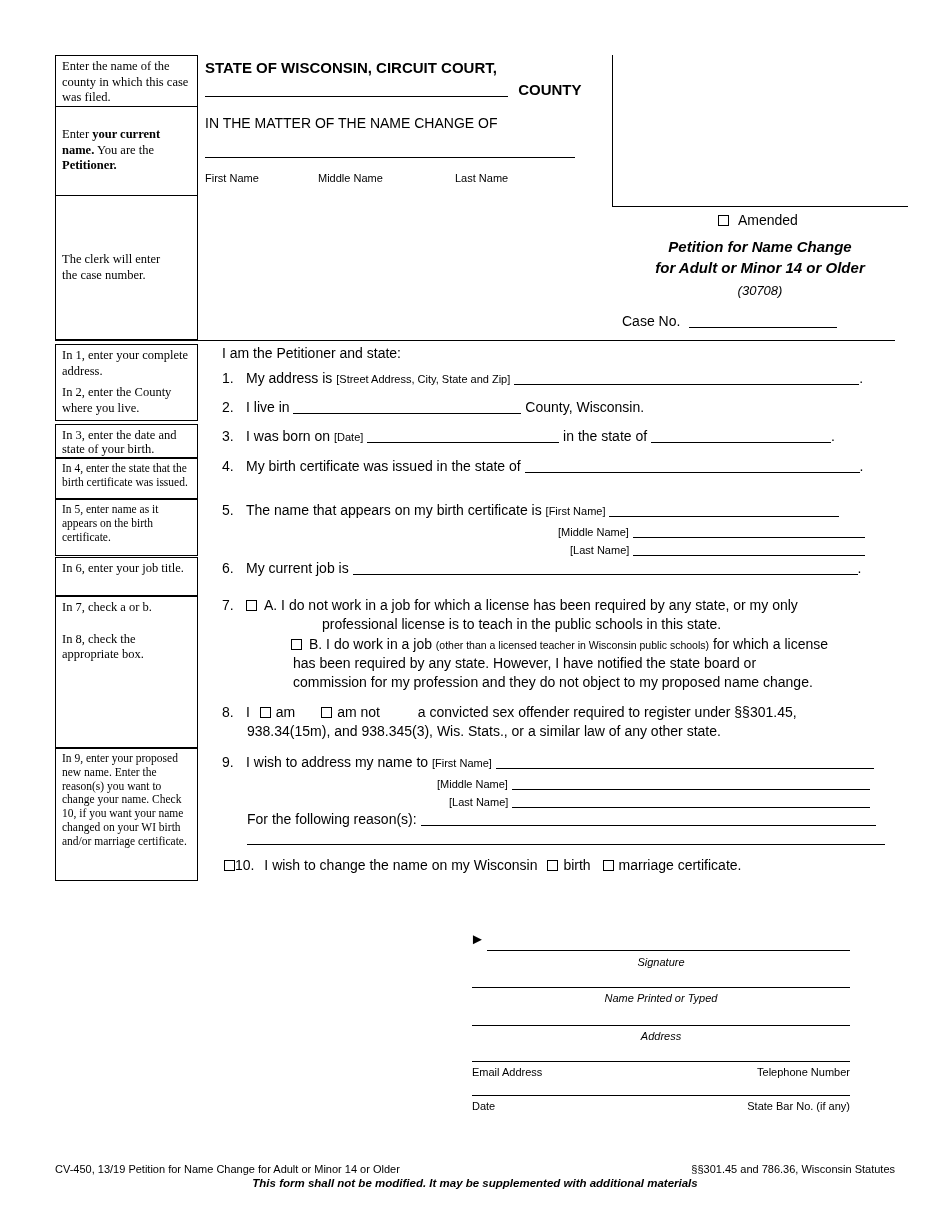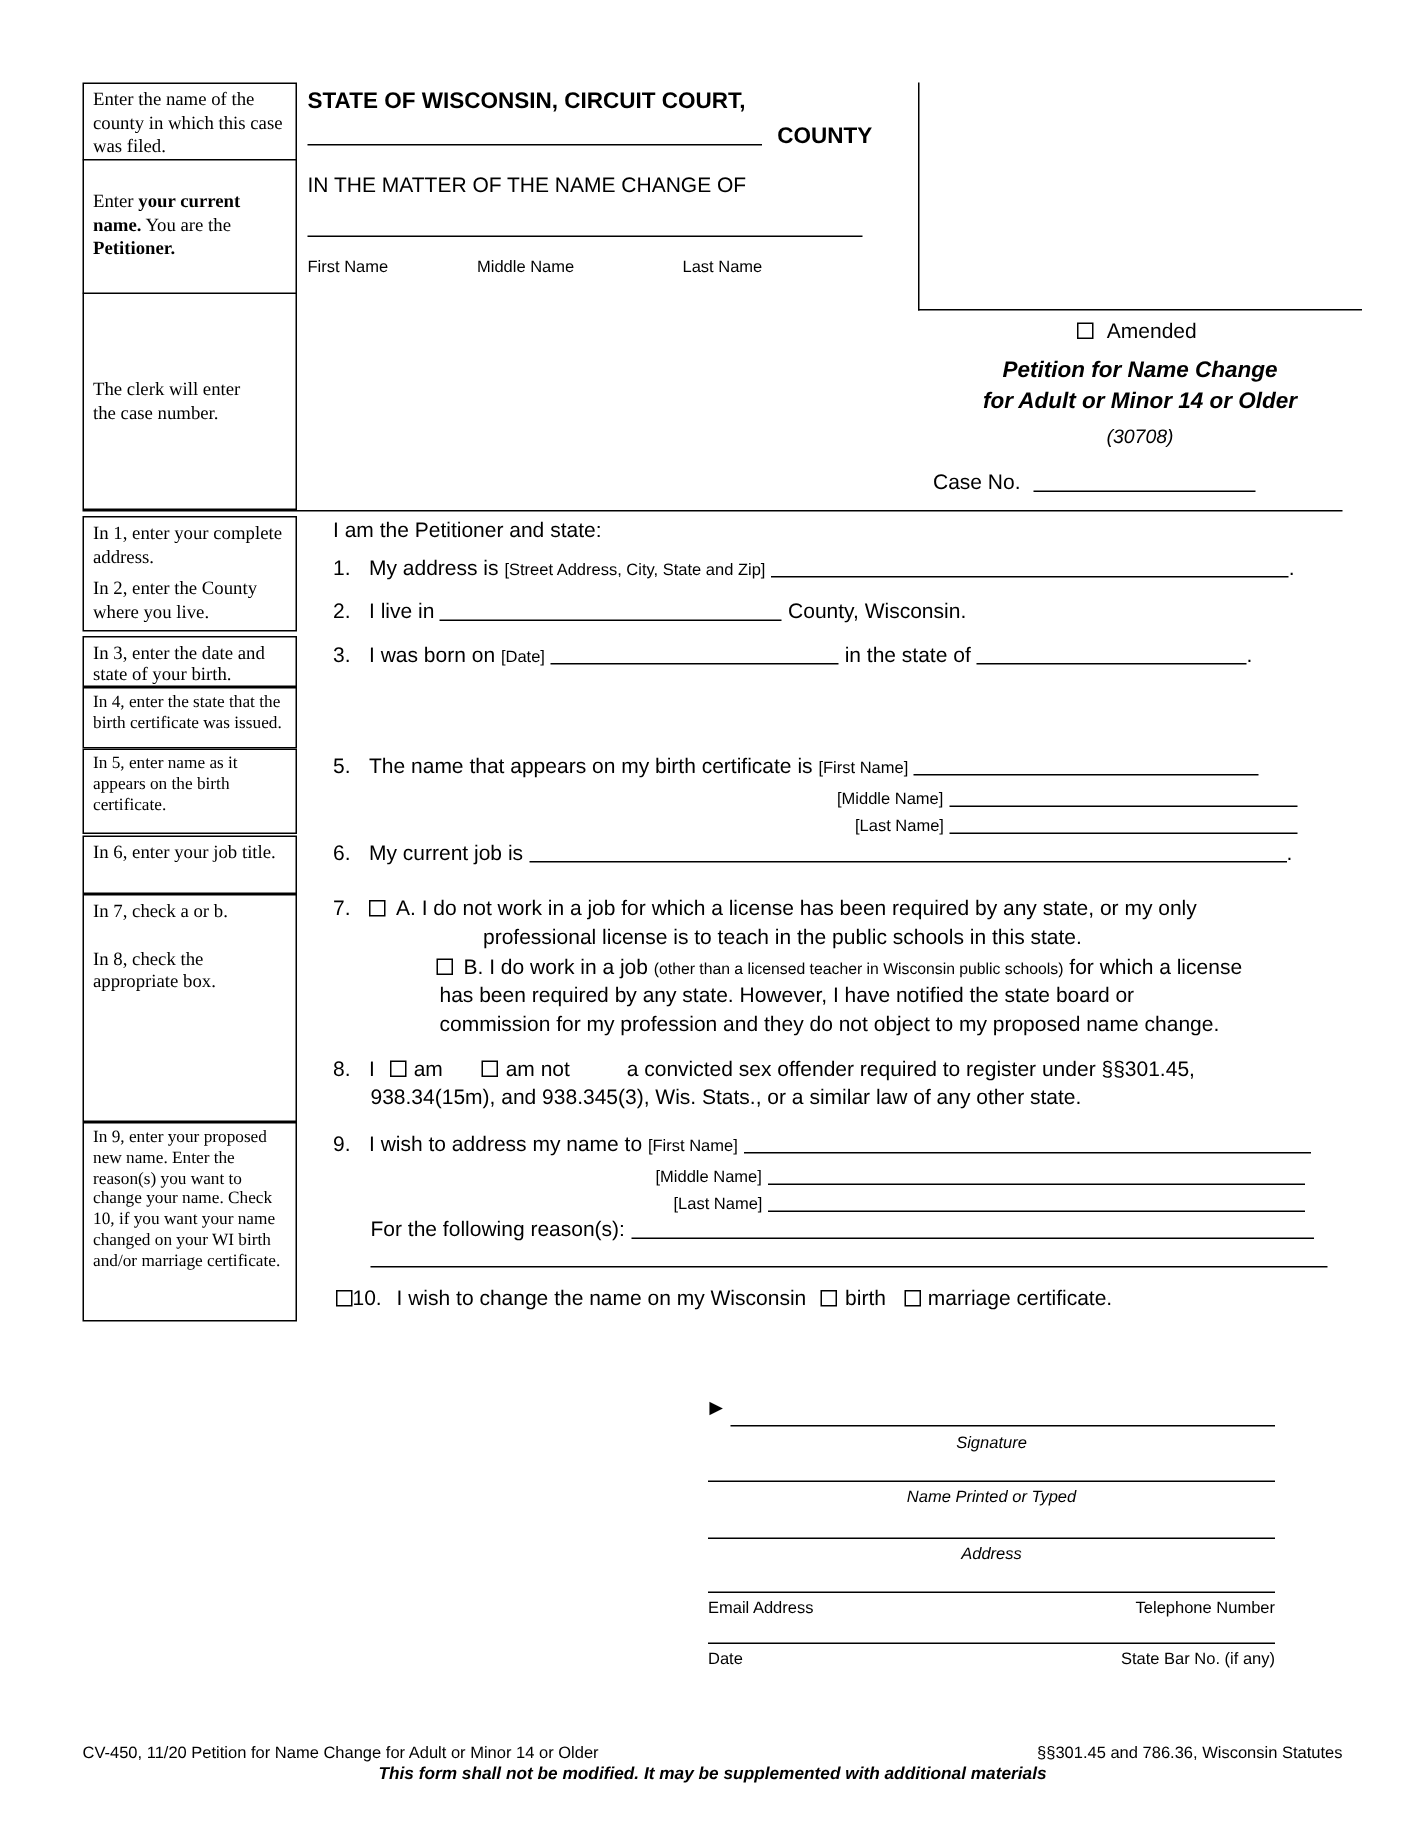--- a/index.html
+++ b/index.html
@@ -107,20 +107,24 @@
   </div>
 
   <div class="abs" style="left:222px; top:428px;">
     <span class="num">3.</span><span>I was born on</span>
     <span class="small">[Date]</span>
     <span class="blank" style="width:192px;"></span>
     <span>in the state of</span>
     <span class="blank" style="width:180px;"></span><span>.</span>
   </div>
 
+  <div class="abs" style="left:222px; top:458px;">
+    <span class="num">4.</span><span>My birth certificate was issued in the state of</span>
+    <span class="blank" style="width:335px;"></span><span>.</span>
+  </div>
 
   <div class="abs" style="left:222px; top:502px;">
     <span class="num">5.</span><span>The name that appears on my birth certificate is</span>
     <span class="small">[First Name]</span>
     <span class="blank" style="width:230px;"></span>
   </div>
   <div class="abs" style="left:558px; top:523px;">
     <span class="small">[Middle Name]</span>
     <span class="blank" style="width:232px;"></span>
   </div>
@@ -193,17 +197,17 @@
   <div class="abs lbl center" style="left:472px; top:1030px; width:378px;">Address</div>
 
   <div class="abs" style="left:472px; top:1044px; width:378px; height:18px; border-bottom:1px solid #000;"></div>
   <div class="abs lbl" style="left:472px; top:1066px;">Email Address</div>
   <div class="abs lbl" style="left:700px; top:1066px; width:150px; text-align:right;">Telephone Number</div>
 
   <div class="abs" style="left:472px; top:1078px; width:378px; height:18px; border-bottom:1px solid #000;"></div>
   <div class="abs lbl" style="left:472px; top:1100px;">Date</div>
   <div class="abs lbl" style="left:700px; top:1100px; width:150px; text-align:right;">State Bar No. (if any)</div>
 
-  <div class="abs lbl" style="left:55px; top:1163px;">CV-450, 11/20 Petition for Name Change for Adult or Minor 14 or Older</div>
+  <div class="abs lbl" style="left:55px; top:1163px;">CV-450, 13/19 Petition for Name Change for Adult or Minor 14 or Older</div>
   <div class="abs lbl" style="left:595px; top:1163px; width:300px; text-align:right;">§§301.45 and 786.36, Wisconsin Statutes</div>
   <div class="abs b center" style="left:55px; top:1177px; width:840px; font-size:11.5px;">This form shall not be modified.  It may be supplemented with additional materials</div>
 
 </div>
 
 </body></html>

